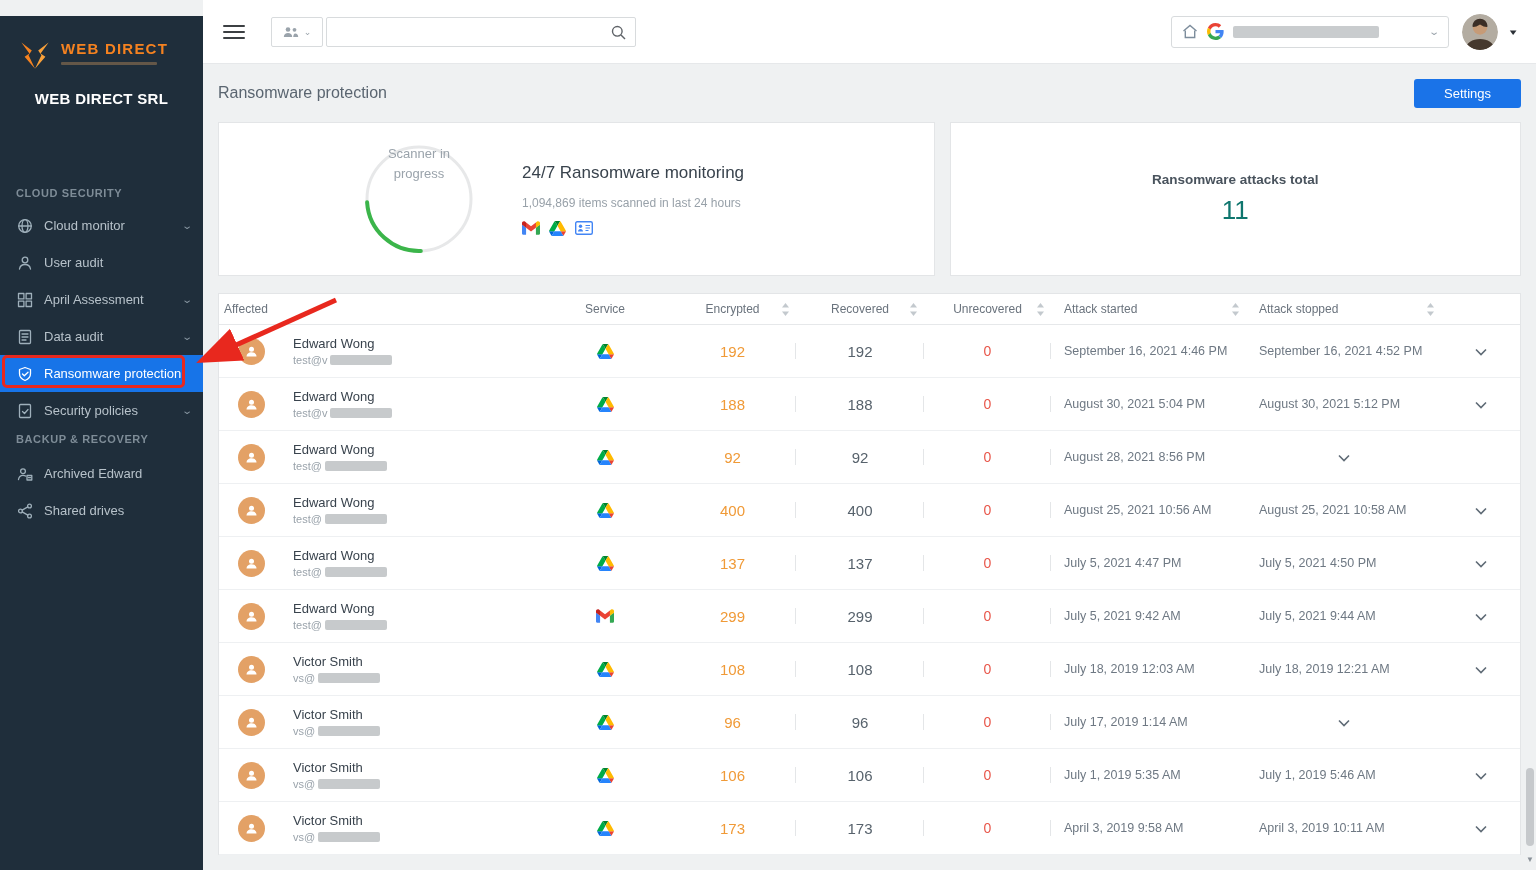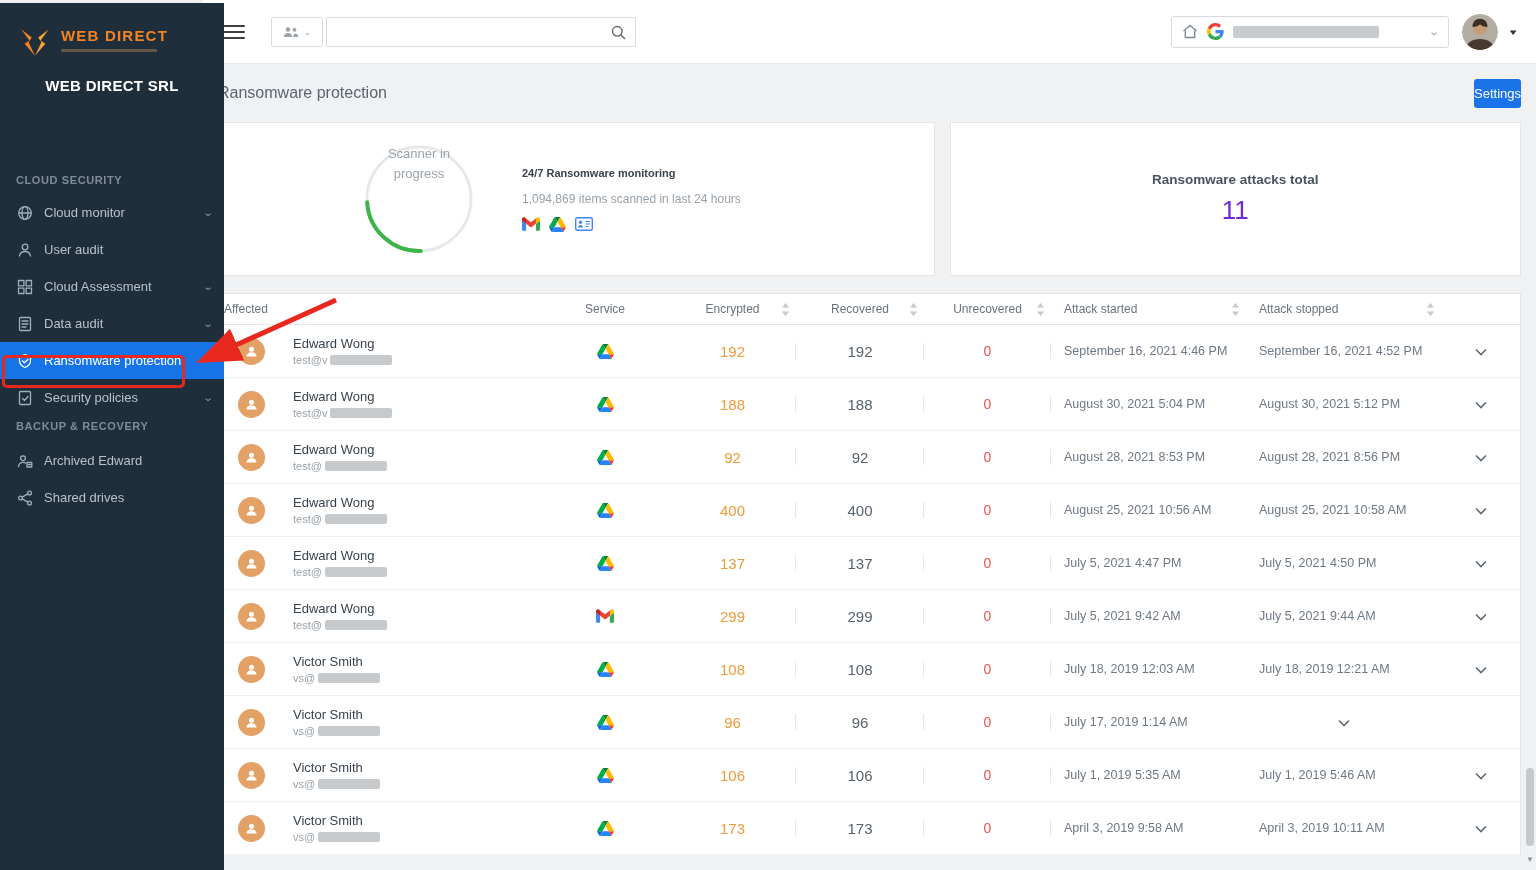--- a/index.html
+++ b/index.html
@@ -1,21 +1,21 @@
 <!DOCTYPE html>
 <html><head>
 <meta charset="utf-8">
 <title>Ransomware protection</title>
 <style>
   *{box-sizing:border-box;margin:0;padding:0}
   html,body{width:1536px;height:870px}
   body{font-family:"Liberation Sans",sans-serif;background:#eff1f2;position:relative;overflow:hidden;font-size:13px;color:#39434d}
 
   
-  .sidebar{position:absolute;left:0;top:3px;bottom:0;width:224px;background:#1f2e3b;z-index:20}
+  .sidebar{position:absolute;left:0;top:16px;bottom:0;width:203px;background:#1f2e3b;z-index:20}
   .logo{padding:24px 14px 0 18px;display:flex;gap:9px;align-items:flex-start}
   .logo-mark{width:34px;height:32px;flex:none}
   .logo-text{color:#f58220;font-size:15px;font-weight:700;letter-spacing:1.2px;white-space:nowrap}
   .logo-tag{height:3px;width:96px;background:#76614c;margin-top:5px;border-radius:1px;opacity:.8}
   .company{color:#fff;font-weight:700;font-size:15px;text-align:center;margin-top:18px;letter-spacing:.3px}
   .section-title{color:#7e8c97;font-size:11px;font-weight:700;letter-spacing:.6px;padding-left:16px}
   .st1{margin-top:80px}
   .st2{margin-top:4px}
   .nav{margin-top:8px}
   .nav2{margin-top:10px}
@@ -44,32 +44,32 @@
   .redact{background:#c9ccce;border-radius:2px;display:inline-block}
   .acc-redact{width:146px;height:12px}
   .acc-chev{margin-left:auto;color:#9aa3ab;font-size:10px;transform:scaleX(1.4)}
   .avatar{width:36px;height:36px;border-radius:50%;overflow:hidden;cursor:pointer;flex:none}
   .av-caret{color:#2c3137;font-size:9px;cursor:pointer;transform:scaleX(1.5)}
 
   
   .main{position:absolute;left:203px;top:64px;right:0;bottom:0;background:#eff1f2;padding:0 15px;overflow:hidden}
   .title-row{height:58px;display:flex;align-items:center;justify-content:space-between}
   .page-title{font-size:16px;color:#5a6570}
-  .btn-settings{background:#1a73e8;color:#fff;font-size:13px;border:0;border-radius:3px;padding:7px 0;cursor:pointer;font-family:inherit}
+  .btn-settings{background:#1a73e8;color:#fff;font-size:13px;border:0;border-radius:3px;padding:7px 30px;cursor:pointer;font-family:inherit}
   .cards{display:flex;gap:15px;height:154px}
   .card{background:#fff;border:1px solid #e3e5e7;flex:1}
   .monitor-card{display:flex;align-items:center;padding-left:145px;gap:48px}
   .scanner{width:110px;height:110px;position:relative;flex:none}
   .scanner-label{position:absolute;inset:0;display:flex;flex-direction:column;align-items:center;color:#9aa3ab;font-size:13px;line-height:1.55}
-  .mon-title{font-size:11px;font-weight:700;color:#39434d}
+  .mon-title{font-size:17px;font-weight:400;color:#39434d}
   .mon-sub{font-size:12px;color:#98a1a9;margin-top:13px}
   .mon-icons{display:flex;gap:9px;margin-top:11px;align-items:center}
   .attacks-card{display:flex;flex-direction:column;align-items:center;justify-content:center;gap:8px}
   .atk-title{font-size:13.5px;font-weight:700;color:#49535d}
-  .atk-value{font-size:26px;color:#6d28d9}
+  .atk-value{font-size:26px;color:#0f766e}
 
   
   .table-card{margin-top:17px;background:#fff;border:1px solid #e3e5e7;border-bottom:0}
   .thead,.trow{display:grid;grid-template-columns:322px 128px 127px 128px 127px 195px 195px 1fr}
   .thead{height:31px;border-bottom:1px solid #e6e8ea;font-size:12px;color:#6a737d}
   .th{position:relative;height:100%;display:flex;align-items:center}
   .th-affected{padding-left:5px}
   .th-center{justify-content:center}
   .th-left{padding-left:13px}
   .sorter{position:absolute;right:7px;top:9px}
@@ -128,21 +128,21 @@
         </svg>
       <span>User audit</span>
     </div>
     <div class="nav-item">
       <svg class="ni" viewBox="0 0 16 16">
           <rect x="1.5" y="1.5" width="5.4" height="5.4"></rect>
           <rect x="9.1" y="1.5" width="5.4" height="5.4"></rect>
           <rect x="1.5" y="9.1" width="5.4" height="5.4"></rect>
           <rect x="9.1" y="9.1" width="5.4" height="5.4"></rect>
         </svg>
-      <span>Cloud Assessment</span>
+      <span>April Assessment</span>
       <span class="nchev">⌄</span>
     </div>
     <div class="nav-item">
       <svg class="ni" viewBox="0 0 16 16">
           <rect x="2.5" y="1.5" width="11" height="13" rx="1"></rect>
           <path d="M5 5h6M5 8h6M5 11h4"></path>
         </svg>
       <span>Data audit</span>
       <span class="nchev">⌄</span>
     </div>
@@ -440,21 +440,20 @@
               <path fill="#ea4335" d="m73.55 76.8c1.35-.8 2.5-1.9 3.3-3.3l1.6-2.75 7.65-13.25c.8-1.4 1.2-2.95 1.2-4.5h-27.5l5.85 11.5z"></path>
               <path fill="#00832d" d="m43.65 25 13.75-23.8c-1.35-.8-2.9-1.2-4.5-1.2h-18.5c-1.6 0-3.15.45-4.5 1.2z"></path>
               <path fill="#2684fc" d="m59.8 53h-32.3l-13.75 23.8c1.35.8 2.9 1.2 4.5 1.2h50.8c1.6 0 3.15-.45 4.5-1.2z"></path>
               <path fill="#ffba00" d="m73.4 26.5-12.7-22c-.8-1.4-1.95-2.5-3.3-3.3l-13.75 23.8 16.15 28h27.45c0-1.55-.4-3.1-1.2-4.5z"></path>
             </svg>
 
     </div>
     <div class="cell c-num c-enc">92</div>
     <div class="cell c-num c-rec">92</div>
     <div class="cell c-num c-unrec">0</div>
-    <div class="cell c-date">August 28, 2021 8:53 PM</div>
     <div class="cell c-date">August 28, 2021 8:56 PM</div>
     <div class="cell c-expand">
             <span class="row-chev"><svg width="12" height="8" viewBox="0 0 12 8" fill="none">
                 <path d="M1 1.5 6 6.5 11 1.5" stroke="#5f6b76" stroke-width="1.6"></path>
               </svg></span>
           </div>
   </div>
 
   <div class="trow">
     <div class="cell c-affected">

